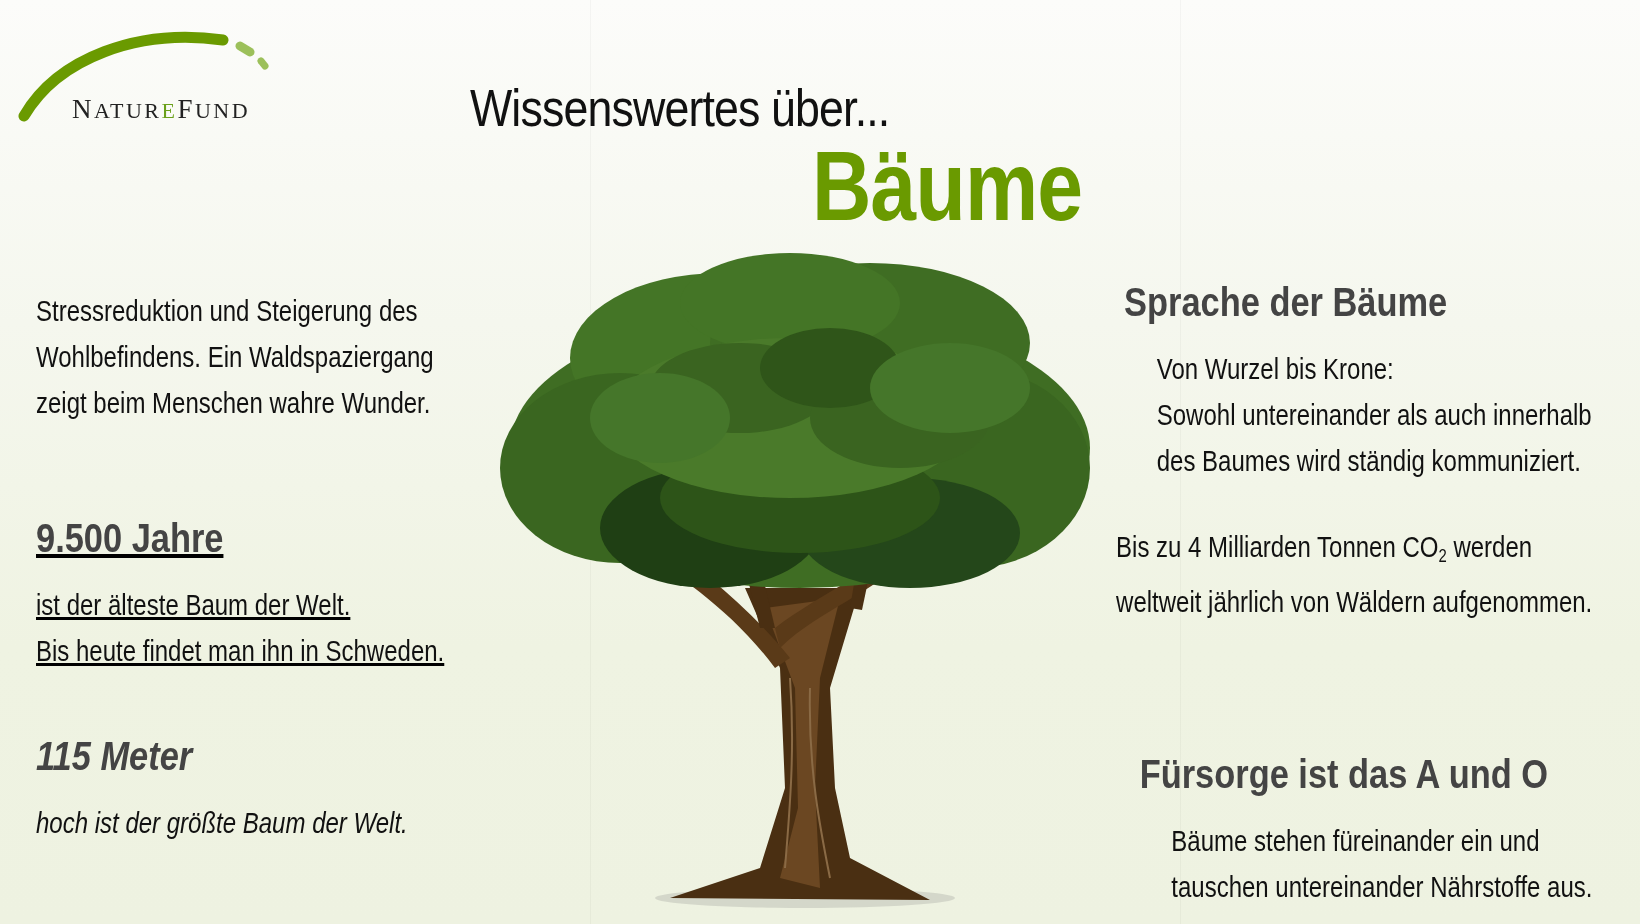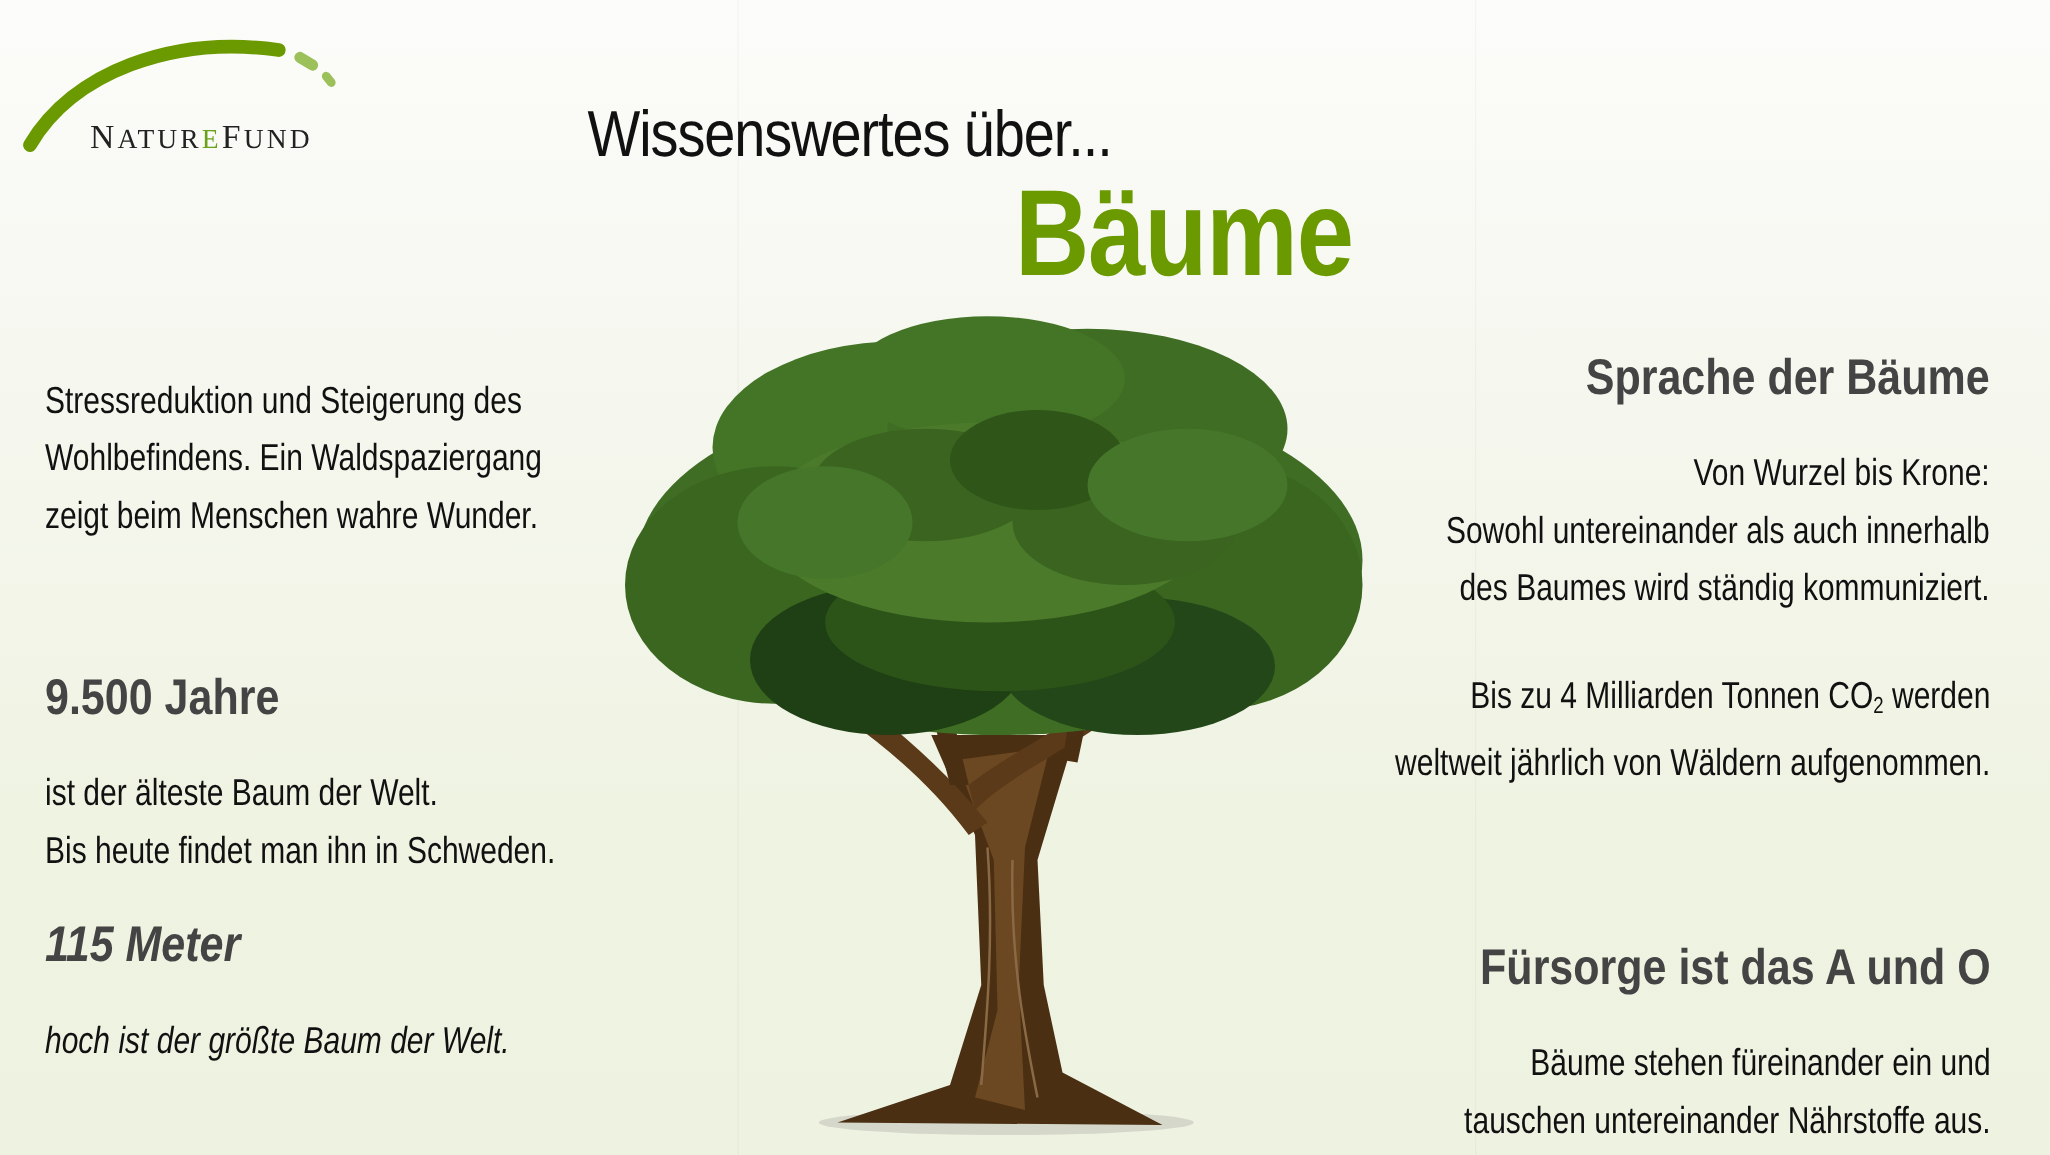--- a/index.html
+++ b/index.html
@@ -20,33 +20,33 @@
 
   #title-pre { left:470px; top:78px; font-size:52px; color:#111; letter-spacing:-1px;
     font-family:"Liberation Sans Narrow","Liberation Sans", sans-serif; font-weight:300; transform:scaleX(0.86); transform-origin:left top; white-space:nowrap; }
   #title-main { left:812px; top:130px; font-size:98px; font-weight:bold; color:#6a9a00;
     font-family:"Liberation Sans", sans-serif; transform:scaleX(0.84); transform-origin:left top; letter-spacing:-1px; white-space:nowrap; }
 
   .fact h2 { margin:0; font-size:40px; font-weight:bold; color:#444; white-space:nowrap;
     font-family:"Liberation Sans", sans-serif; transform-origin:left top; transform:scaleX(0.86); }
   .fact p  { margin:0; font-size:30px; color:#111; line-height:46px; white-space:nowrap;
     font-family:"Liberation Sans", sans-serif; transform-origin:left top; transform:scaleX(0.8); }
-  .fact.right { text-align:right; }
+  .fact.right { text-align:left; }
   .fact.right h2 { transform-origin:right top; }
   .fact.right p { transform-origin:right top; }
 
   #f1 { left:36px; top:280px; }
-  #f2 { left:36px; top:536px; }
+  #f2 { left:36px; top:516px;text-decoration:underline; }
   #f3 { left:36px; top:734px;font-style:italic; }
   #f4 { right:48px; top:280px; }
   #f5 { right:48px; top:516px; }
   #f6 { right:48px; top:752px; }
 
   .fact .head { height:58px; }
-  .fact .body { margin-top:18px; }
+  .fact .body { margin-top:8px; }
   sub { font-size:0.62em; vertical-align:-0.25em; }
 
   #tree { left:490px; top:248px; width:620px; height:662px; }
 </style>
 </head>
 <body>
 
 <div class="vline" style="left:590px"></div>
 <div class="vline" style="left:1180px"></div>
 

